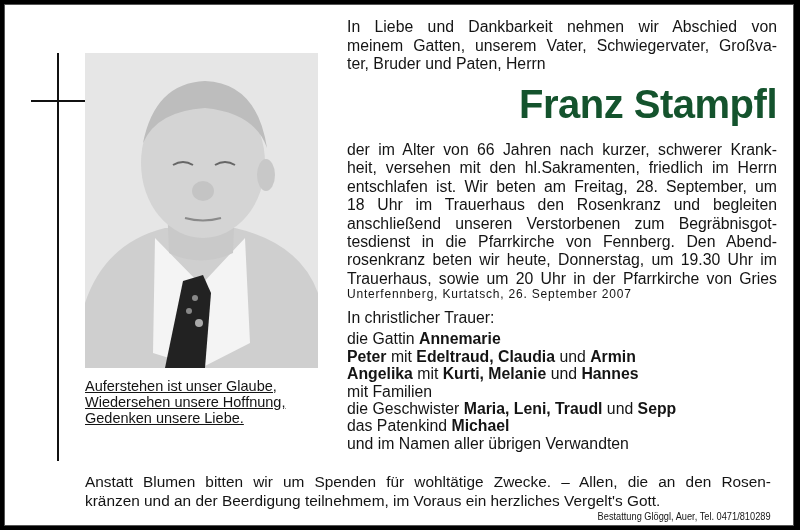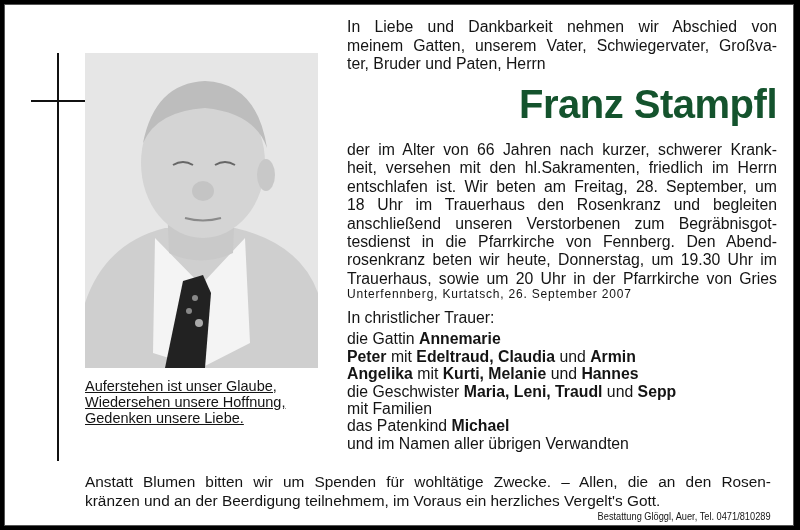--- a/index.html
+++ b/index.html
@@ -121,22 +121,22 @@
       <div class="jline">Trauerhaus, sowie um 20 Uhr in der Pfarrkirche von Gries</div>
     </div>
 
     <div class="place">Unterfennberg, Kurtatsch, 26. September 2007</div>
 
     <div class="mourn">
       <div class="ln hd">In christlicher Trauer:</div>
       <div class="ln"><span>die Gattin </span><b>Annemarie</b></div>
       <div class="ln"><b>Peter</b><span> mit </span><b>Edeltraud, Claudia</b><span> und </span><b>Armin</b></div>
       <div class="ln"><b>Angelika</b><span> mit </span><b>Kurti, Melanie</b><span> und </span><b>Hannes</b></div>
+      <div class="ln">mit Familien</div>
       <div class="ln"><span>die Geschwister </span><b>Maria, Leni, Traudl</b><span> und </span><b>Sepp</b></div>
-      <div class="ln">mit Familien</div>
       <div class="ln"><span>das Patenkind </span><b>Michael</b></div>
       <div class="ln">und im Namen aller übrigen Verwandten</div>
     </div>
   </div>
 
   <div class="footer">
     <div class="jline">Anstatt Blumen bitten wir um Spenden für wohltätige Zwecke. – Allen, die an den Rosen-</div>
     <div class="jline last">kränzen und an der Beerdigung teilnehmem, im Voraus ein herzliches Vergelt's Gott.</div>
   </div>
 

